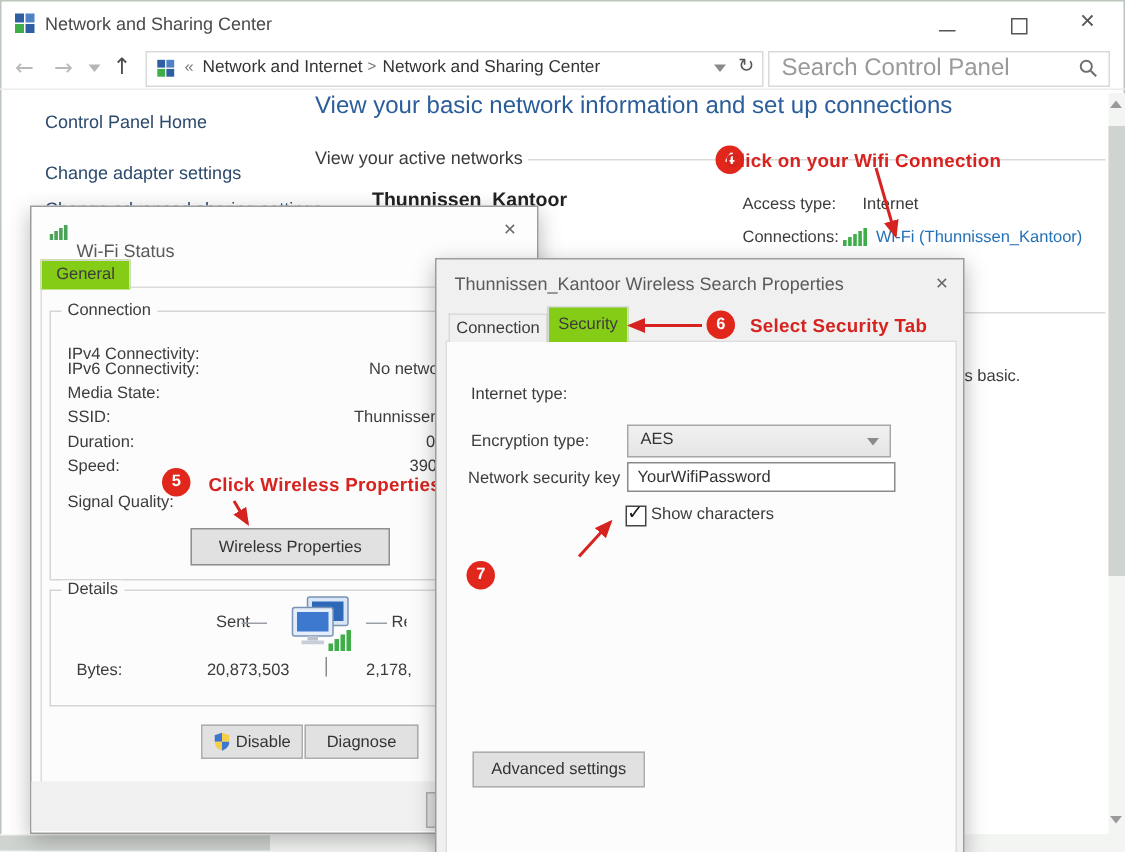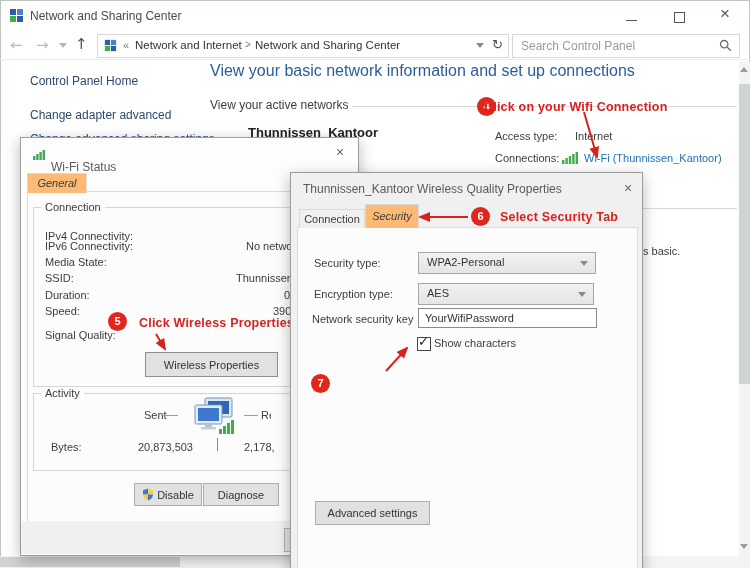--- a/index.html
+++ b/index.html
@@ -11,35 +11,35 @@
   
   .titlebar-title{font-size:12px;color:#4a4a4a;}
   .winbtn{color:#555;text-align:center;cursor:default;}
   .navglyph{font-size:15px;color:#b9b9b9;}
   .navglyph.dark{color:#4d4d4d;}
   .boxfield{border:1px solid #d9d9d9;background:#fff;}
   .crumb{font-size:11.5px;color:#333;}
   .sep{color:#777;}
   .tri-down{width:0;height:0;border-left:4px solid transparent;border-right:4px solid transparent;border-top:5px solid #8a8a8a;}
   .tri-up{width:0;height:0;border-left:4px solid transparent;border-right:4px solid transparent;border-bottom:5px solid #9a9a9a;}
-  .search-input{position:absolute;left:6px;top:1px;width:190px;height:18px;border:0;outline:0;font-size:12px;
+  .search-input{position:absolute;left:6px;top:1px;width:190px;height:18px;border:0;outline:0;font-size:16px;
     font-family:"Liberation Sans","DejaVu Sans",sans-serif;color:#a16207;}
   .search-input::placeholder{color:#9a9a9a;}
   
   .sidelink{font-size:12px;color:#2c4a6e;cursor:pointer;}
   .heading{font-size:16px;color:#2a5d9a;font-weight:400;}
   .hrule{height:1px;background:#d9d9d9;}
   .link{color:#2471b8;cursor:pointer;text-align:center;}
   
   .dialog{position:absolute;background:#fdfdfd;border:1px solid #9c9c9c;box-shadow:0 4px 14px rgba(0,0,0,.28);}
   .dlg-title{font-size:12px;color:#5a5a5a;}
   .dlg-close{font-size:14px;color:#666;text-align:center;cursor:pointer;}
   .tabpage{position:absolute;background:#fcfcfc;border:1px solid #dcdcdc;}
   .tab{position:absolute;font-size:11px;text-align:center;cursor:pointer;}
-  .tab.active{background:#fdba74;border:1px solid #d9d9d9;border-bottom:none;z-index:3;font-style:italic;}
+  .tab.active{background:#84cc16;border:1px solid #d9d9d9;border-bottom:none;z-index:3;}
   .tab.inactive{background:#f0f0f0;border:1px solid #d9d9d9;border-bottom:none;z-index:2;}
   .groupbox{position:absolute;border:1px solid #d5d5d5;}
   .gb-label{position:absolute;background:#fcfcfc;padding:0 4px;color:#3c3c3c;}
   .btn{position:absolute;background:#e1e1e1;border:1px solid #adadad;text-align:center;font-size:11px;color:#333;cursor:pointer;
     display:flex;align-items:center;justify-content:center;gap:3px;}
   .combo{position:absolute;background:linear-gradient(#f1f1f1,#e5e5e5);border:1px solid #a6a6a6;cursor:pointer;}
   .combo .val{position:absolute;left:8px;top:3px;font-size:11px;color:#333;}
   .combo .chev{position:absolute;right:7px;top:8px;}
   .txtinput{position:absolute;background:#fff;border:1px solid #8a8a8a;font-size:11px;color:#333;
     font-family:"Liberation Sans","DejaVu Sans",sans-serif;padding:0 6px;outline:none;}
@@ -98,21 +98,21 @@
 
   <div class="ab boxfield" style="left:512px;top:34px;width:226px;height:22px">
     <input class="search-input" placeholder="Search Control Panel" style="">
     <svg class="ab" style="left:206px;top:4px" width="13" height="13" viewBox="0 0 13 13">
       <circle cx="5.2" cy="5.2" r="3.7" fill="none" stroke="#6f6f6f" stroke-width="1.3"></circle>
       <line x1="8.1" y1="8.1" x2="11.8" y2="11.8" stroke="#6f6f6f" stroke-width="1.4"></line>
     </svg>
   </div>
 
   <div class="ab sidelink" style="left:30px;top:74px">Control Panel Home</div>
-  <div class="ab sidelink" style="left:30px;top:108px">Change adapter advanced</div>
+  <div class="ab sidelink" style="left:30px;top:108px">Change adapter settings</div>
   <div class="ab sidelink" style="left:30px;top:132px">Change advanced sharing settings</div>
 
   <div class="ab heading" style="left:210px;top:62px">View your basic network information and set up connections</div>
   <div class="ab" style="left:210px;top:98px;font-size:12px">View your active networks</div>
   <div class="ab hrule" style="left:352px;top:106px;width:385px"></div>
   <div class="ab" style="left:248px;top:125px;font-size:13px;font-weight:bold;color:#222">Thunnissen_Kantoor</div>
 
   <div class="ab nowrap" style="left:495px;top:130px">Access type:</div>
   <div class="ab nowrap" style="left:575px;top:130px">Internet</div>
   <div class="ab nowrap" style="left:495px;top:152px">Connections:</div>
@@ -173,26 +173,26 @@
     <div class="ab nowrap" style="left:225px;top:102px">No network access</div>
     <div class="ab rowlabel" style="left:24px;top:118px">Media State:</div>
     <div class="ab rowlabel" style="left:24px;top:134px">SSID:</div>
     <div class="ab nowrap" style="left:215px;top:134px">Thunnissen_Kantoor</div>
     <div class="ab rowlabel" style="left:24px;top:151px">Duration:</div>
     <div class="ab nowrap" style="left:263px;top:151px">0</div>
     <div class="ab rowlabel" style="left:24px;top:167px">Speed:</div>
     <div class="ab nowrap" style="left:252px;top:167px">390.0 Mbps</div>
     <div class="ab rowlabel" style="left:24px;top:191px">Signal Quality:</div>
 
-    <div class="btn" style="left:124px;top:214px;width:131px;height:23px;border-color:#8f8f8f">
+    <div class="btn" style="left:106px;top:214px;width:131px;height:23px;border-color:#8f8f8f">
         <span>Wireless Properties</span>
       </div>
 
     <div class="groupbox" style="left:12px;top:255px;width:313px;height:76px"></div>
-    <div class="gb-label" style="left:20px;top:249px">Activity</div>
+    <div class="gb-label" style="left:20px;top:249px">Details</div>
     <div class="ab" style="left:123px;top:271px">Sent</div>
     <div class="ab" style="left:140px;top:277px;width:17px;height:1px;background:#9aa0a6"></div>
     <svg class="ab" style="left:168px;top:259px" width="46" height="38" viewBox="0 0 46 38">
       <rect x="16" y="1" width="27" height="19" rx="1.5" fill="#d9e6f7" stroke="#7a93b4"></rect>
       <rect x="19" y="4" width="21" height="13" fill="#2e68b8"></rect>
       <rect x="6" y="8" width="27" height="19" rx="1.5" fill="#e4eefb" stroke="#7a93b4"></rect>
       <rect x="9" y="11" width="21" height="13" fill="#3d79cf"></rect>
       <rect x="16" y="27" width="7" height="3" fill="#b9c2cd"></rect>
         <rect x="12" y="30" width="15" height="2.5" fill="#c7ced8"></rect>
       <g fill="#3fae49">
@@ -239,32 +239,28 @@
   <svg class="ab" style="left:150px;top:330px;z-index:15" width="24" height="28">
     <defs>
         <marker id="m5" markerWidth="7" markerHeight="7" refX="5" refY="2.5" orient="auto">
           <path d="M0 0L6 2.5L0 5Z" fill="#d6231f"></path>
         </marker>
       </defs>
     <line x1="6" y1="4" x2="15" y2="19" stroke="#d6231f" stroke-width="2" marker-end="url(#m5)"></line>
   </svg>
 
   <div class="dialog" style="left:290px;top:172px;width:351px;height:400px;background:#f0f0f0;z-index:20">
-    <div class="ab dlg-title nowrap" style="left:12px;top:9px">Thunnissen_Kantoor Wireless Quality Properties</div>
+    <div class="ab dlg-title nowrap" style="left:12px;top:9px">Thunnissen_Kantoor Wireless Search Properties</div>
     <div class="ab dlg-close" style="left:326px;top:7px;width:22px">×</div>
 
     <div class="tabpage" style="left:6px;top:54px;width:339px;height:345px"></div>
     <div class="tab inactive" style="left:8px;top:36px;width:64px;height:18px;line-height:18px">Connection</div>
     <div class="tab active" style="left:74px;top:31px;width:52px;height:23px;line-height:23px">Security</div>
 
-    <div class="ab nowrap" style="left:23px;top:84px">Security type:</div>
-    <div class="combo" style="left:127px;top:79px;width:176px;height:20px">
-      <span class="val">WPA2-Personal</span>
-      <span class="chev tri-down"></span>
-    </div>
+    <div class="ab nowrap" style="left:23px;top:84px">Internet type:</div>
 
     <div class="ab nowrap" style="left:23px;top:115px">Encryption type:</div>
     <div class="combo" style="left:127px;top:110px;width:174px;height:20px">
       <span class="val">AES</span>
       <span class="chev tri-down"></span>
     </div>
 
     <div class="ab nowrap" style="left:21px;top:140px">Network security key</div>
     <input class="txtinput" style="left: 127px; top: 135px; width: 165px; height: 18px;" value="YourWifiPassword">
 

